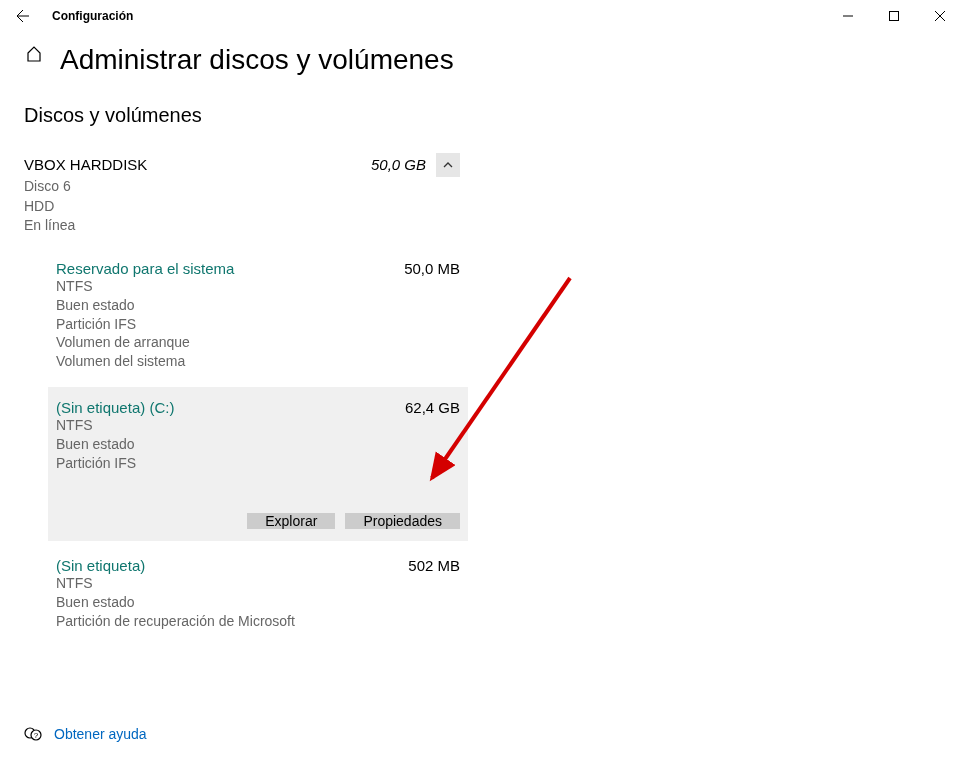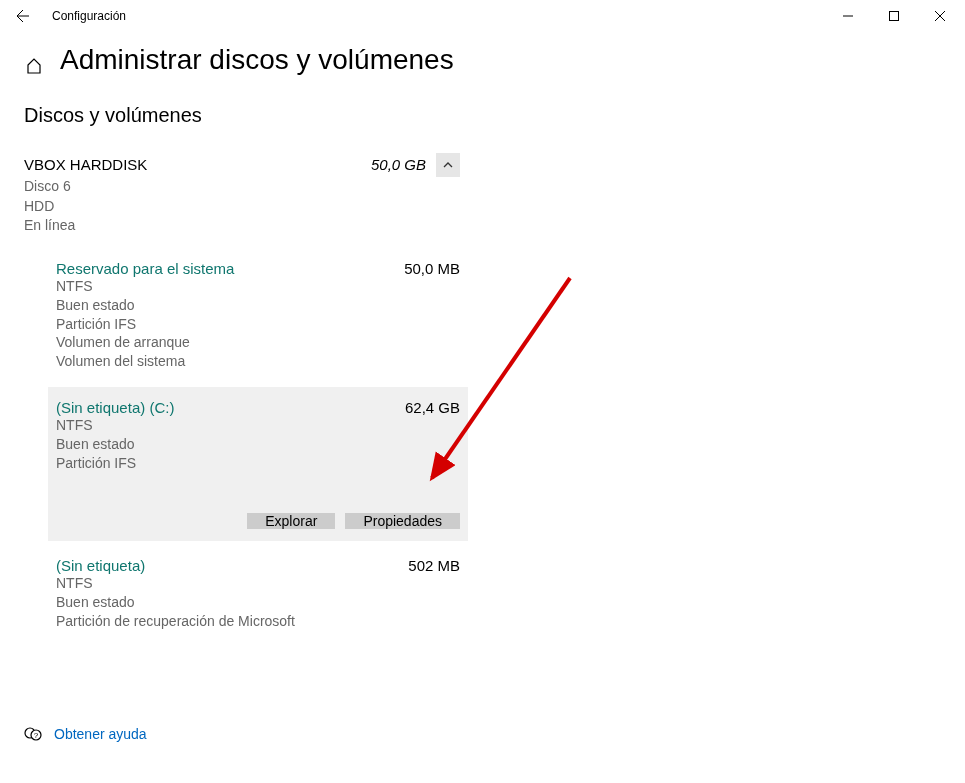--- a/index.html
+++ b/index.html
@@ -1,26 +1,26 @@
 <!DOCTYPE html>
 <html><head>
   <meta charset="utf-8">
   <style>
     * { margin: 0; padding: 0; box-sizing: border-box; font-family: "Segoe UI", sans-serif; }
     body { background: #fff; width: 965px; height: 783px; overflow: hidden; position: relative; }
 
-    .titlebar { display: flex; align-items: center; height: 32px; padding: 0 2px; }
+    .titlebar { display: flex; align-items: center; height: 32px; padding: 0 2px; font-weight: bold; }
     .titlebar-back { width: 42px; height: 32px; display: flex; align-items: center; justify-content: center; cursor: pointer; }
     .titlebar-title { font-size: 12px; margin-left: 8px; color: #000; }
     .titlebar-controls { margin-left: auto; display: flex; }
     .titlebar-btn { width: 46px; height: 32px; display: flex; align-items: center; justify-content: center; cursor: pointer; }
 
     .content { padding: 12px 24px 0 24px; }
 
-    .header-row { display: flex; align-items: flex-end; gap: 16px; margin-bottom: 28px; }
+    .header-row { display: flex; align-items: flex-start; gap: 16px; margin-bottom: 28px; }
     .home-icon { width: 20px; height: 20px; display: flex; align-items: center; justify-content: center; }
     .page-title { font-size: 28px; font-weight: 400; color: #000; }
 
     .section-title { font-size: 20px; font-weight: 400; color: #000; margin-bottom: 24px; }
 
     .disk-block { margin-bottom: 20px; }
     .disk-info { flex: 1; }
     .disk-name { font-size: 15px; color: #000; }
     .disk-meta { font-size: 14px; color: #666; line-height: 1.4; }
     .disk-size { font-size: 15px; color: #000; margin-right: 10px; min-width: 60px; text-align: right; font-style: italic; }

